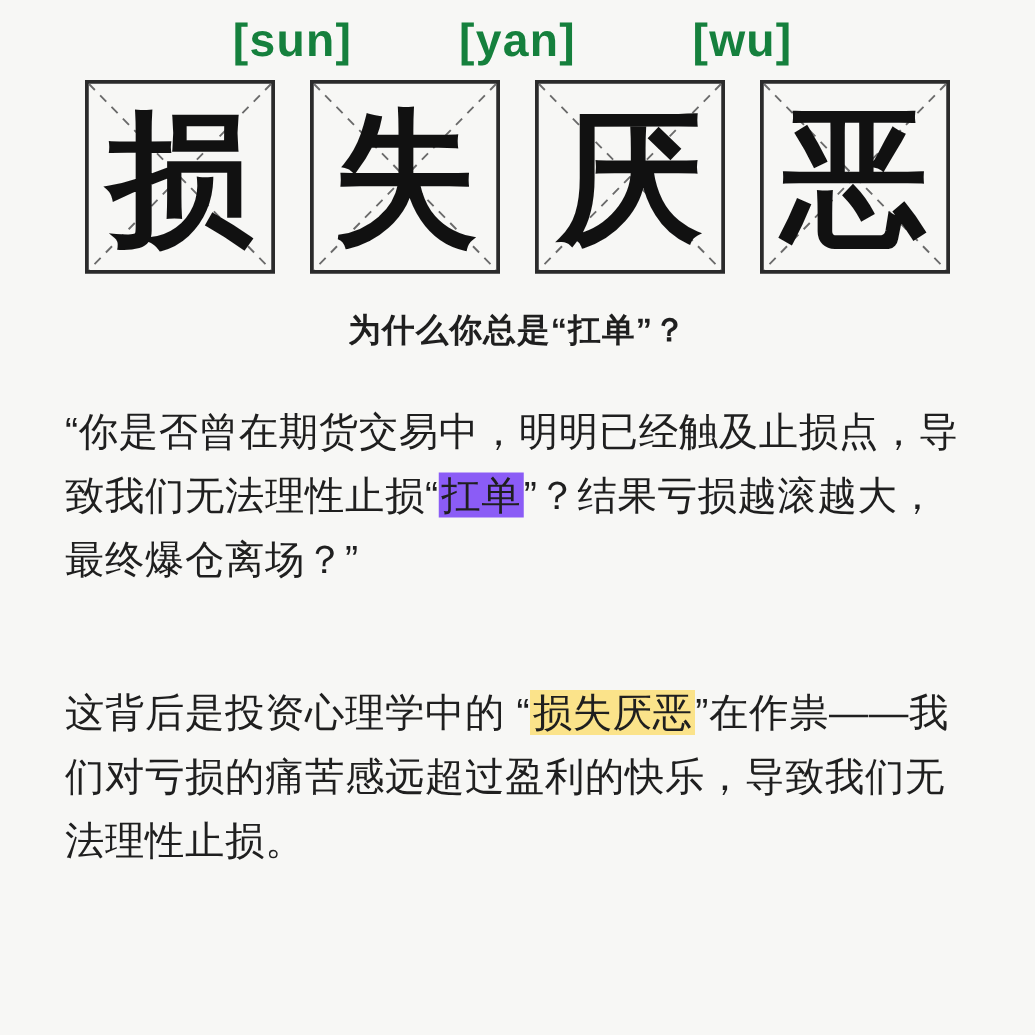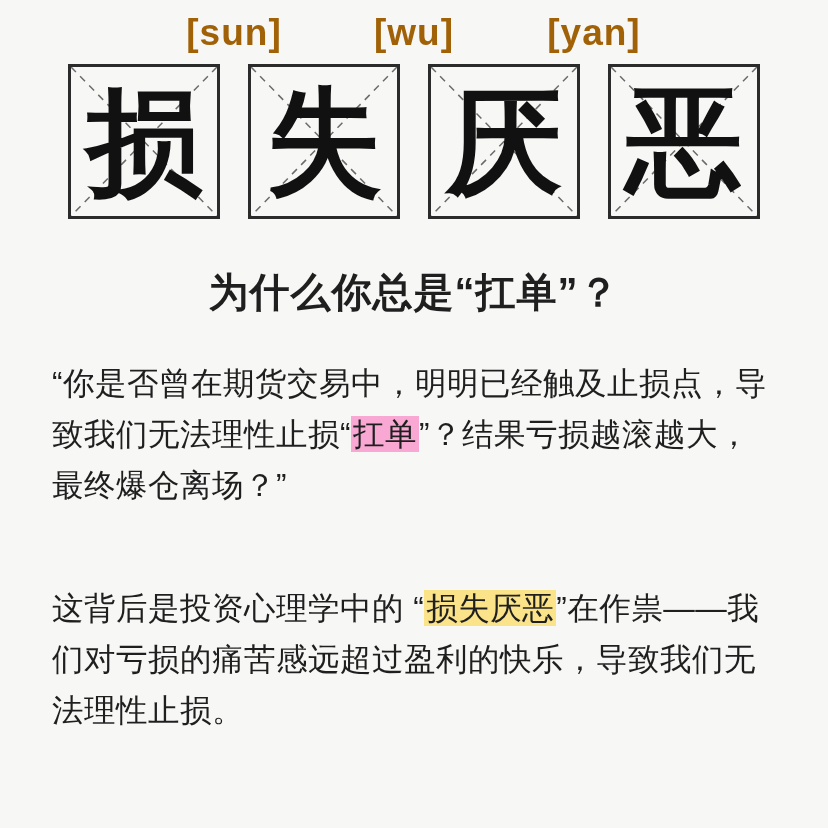--- a/index.html
+++ b/index.html
@@ -29,21 +29,21 @@
     align-items: flex-end;
     gap: 28px;
     padding-top: 12px;
   }
   .pinyin {
     width: 152px;
     text-align: center;
     font-size: 37px;
     font-weight: bold;
     letter-spacing: 1px;
-    color: #a16207;
+    color: #15803d;
     font-family: "Liberation Sans", sans-serif;
   }
 
   
   .char-row {
     display: flex;
     justify-content: center;
     align-items: center;
     gap: 28px;
     margin-top: 10px;
@@ -69,60 +69,60 @@
     text-align: center;
     font-size: 116px;
     line-height: 1;
     font-weight: bold;
     color: #111;
     font-family: "Liberation Sans", sans-serif;
   }
 
   
   .headline {
-    margin-top: 46px;
+    margin-top: 28px;
     text-align: center;
-    font-size: 40px;
+    font-size: 26px;
     font-weight: bold;
     letter-spacing: 1px;
     color: #1f1f1f;
   }
 
   
   .body {
     margin: 38px 52px 0 52px;
     font-size: 31.5px;
     line-height: 1.62;
     color: #1f1f1f;
     letter-spacing: 0.5px;
   }
   .para {
     text-indent: 0;
   }
   .para + .para {
     margin-top: 72px;
   }
   .hl-pink {
-    background: #f9a8d4;
+    background: #8b5cf6;
     padding: 0 2px;
   }
   .hl-yellow {
     background: #fbe38a;
     padding: 0 2px;
   }
 </style>
 </head>
 <body>
 
 <div class="page">
 
   <div class="pinyin-row">
     <div class="pinyin">[sun]</div>
+    <div class="pinyin">[yan]</div>
     <div class="pinyin">[wu]</div>
-    <div class="pinyin">[yan]</div>
   </div>
 
   <div class="char-row">
 
     <div class="char-box">
       <div class="diag">
         <svg width="146" height="149" viewBox="0 0 146 149">
           <line x1="0" y1="0" x2="146" y2="149" stroke="#6b6b6b" stroke-width="1.5" stroke-dasharray="7 6"></line>
           <line x1="146" y1="0" x2="0" y2="149" stroke="#6b6b6b" stroke-width="1.5" stroke-dasharray="7 6"></line>
         </svg>

